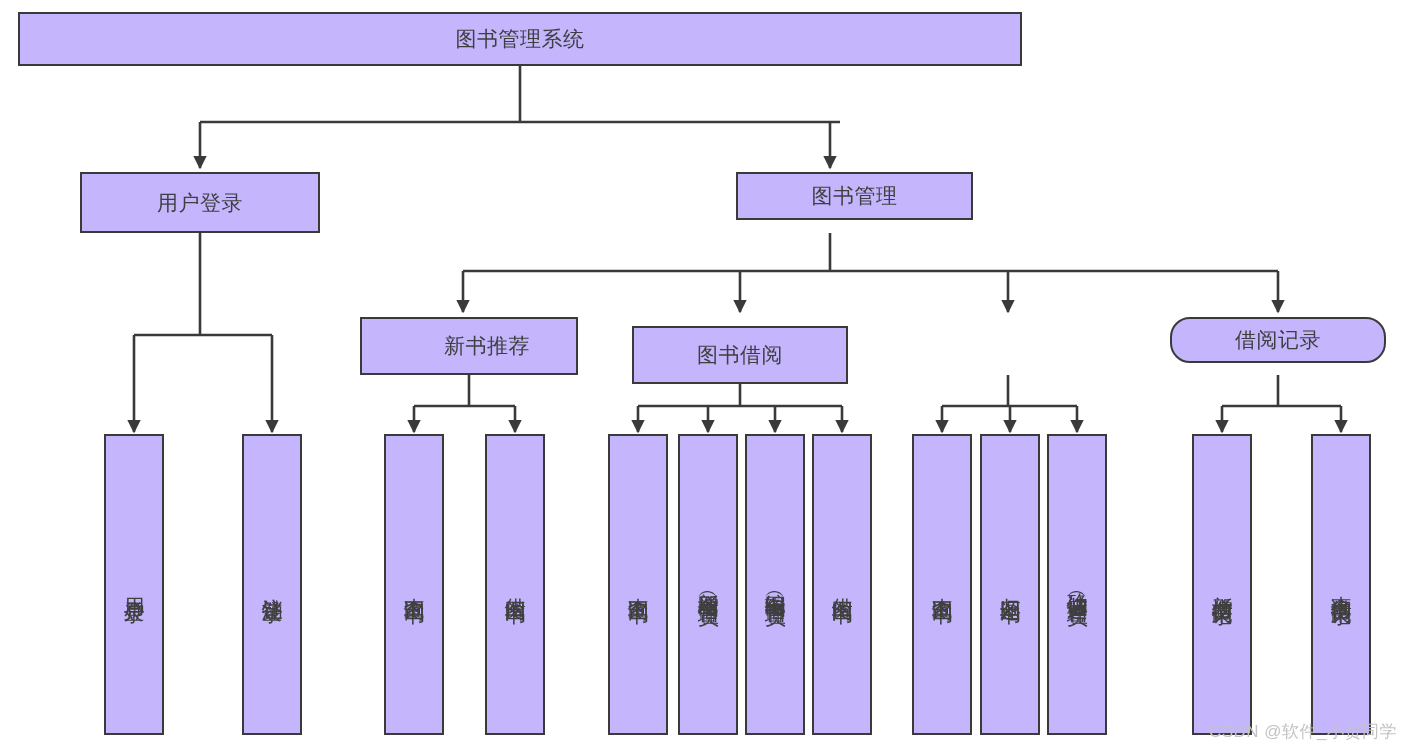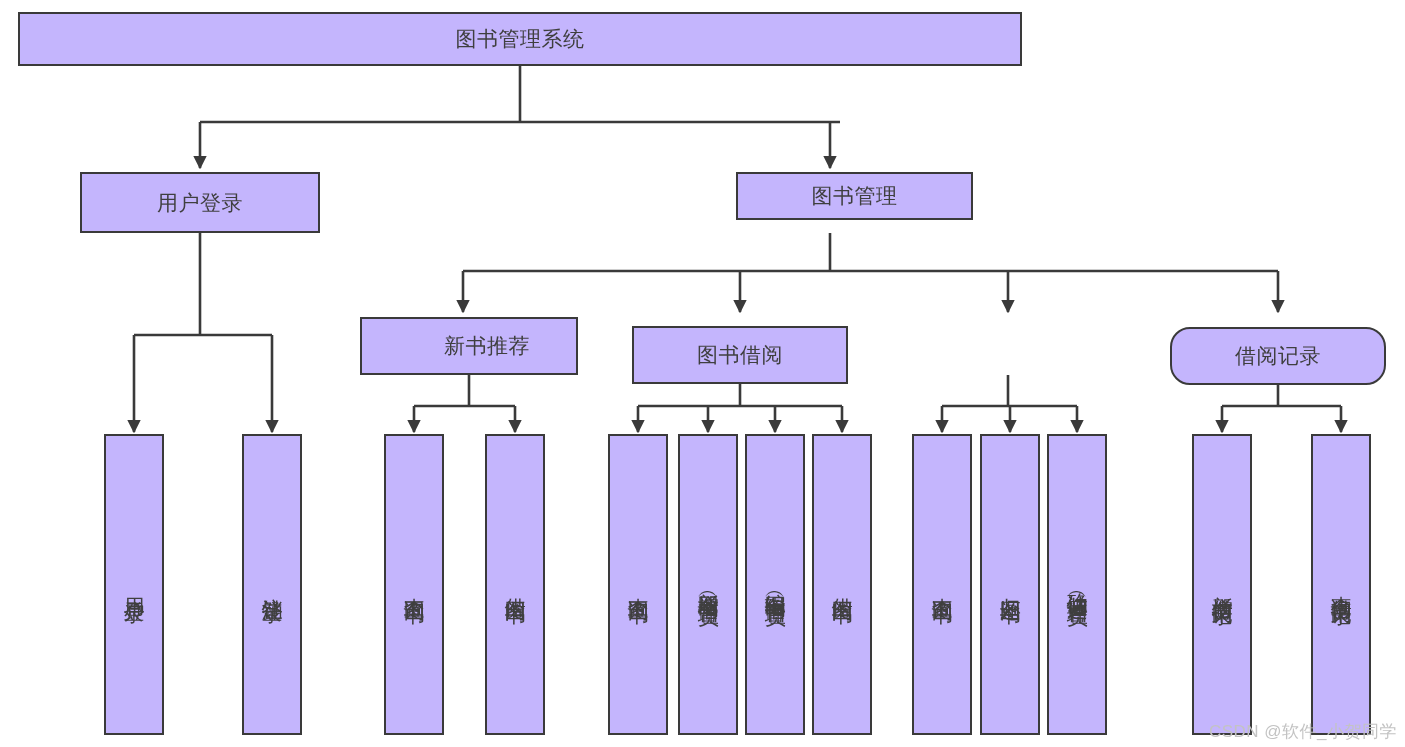--- a/index.html
+++ b/index.html
@@ -129,21 +129,21 @@
 
   <div class="node horizontal" style="left:80px; top:172px; width:240px; height:61px;">用户登录</div>
 
   <div class="node horizontal" style="left:712px; top:172px; width:237px; height:48px;margin-left:24px;">图书管理</div>
 
   <div class="node horizontal" style="left:360px; top:317px; width:218px; height:58px;padding-left:36px;">新书推荐</div>
 
   <div class="node horizontal" style="left:632px; top:326px; width:216px; height:58px;">图书借阅</div>
 
 
-  <div class="node horizontal" style="left:1170px; top:327px; width:216px; height:58px;border-radius:20px;">借阅记录</div>
+  <div class="node horizontal" style="left:1170px; top:317px; width:216px; height:46px;border-radius:20px;">借阅记录</div>
 
   <div class="node vertical" style="left:104px; top:434px; width:60px; height:301px;">
     <span class="vlabel">用户登录</span>
   </div>
 
   <div class="node vertical" style="left:242px; top:434px; width:60px; height:301px;">
     <span class="vlabel">注销登录</span>
   </div>
 
   <div class="node vertical" style="left:384px; top:434px; width:60px; height:301px;">

